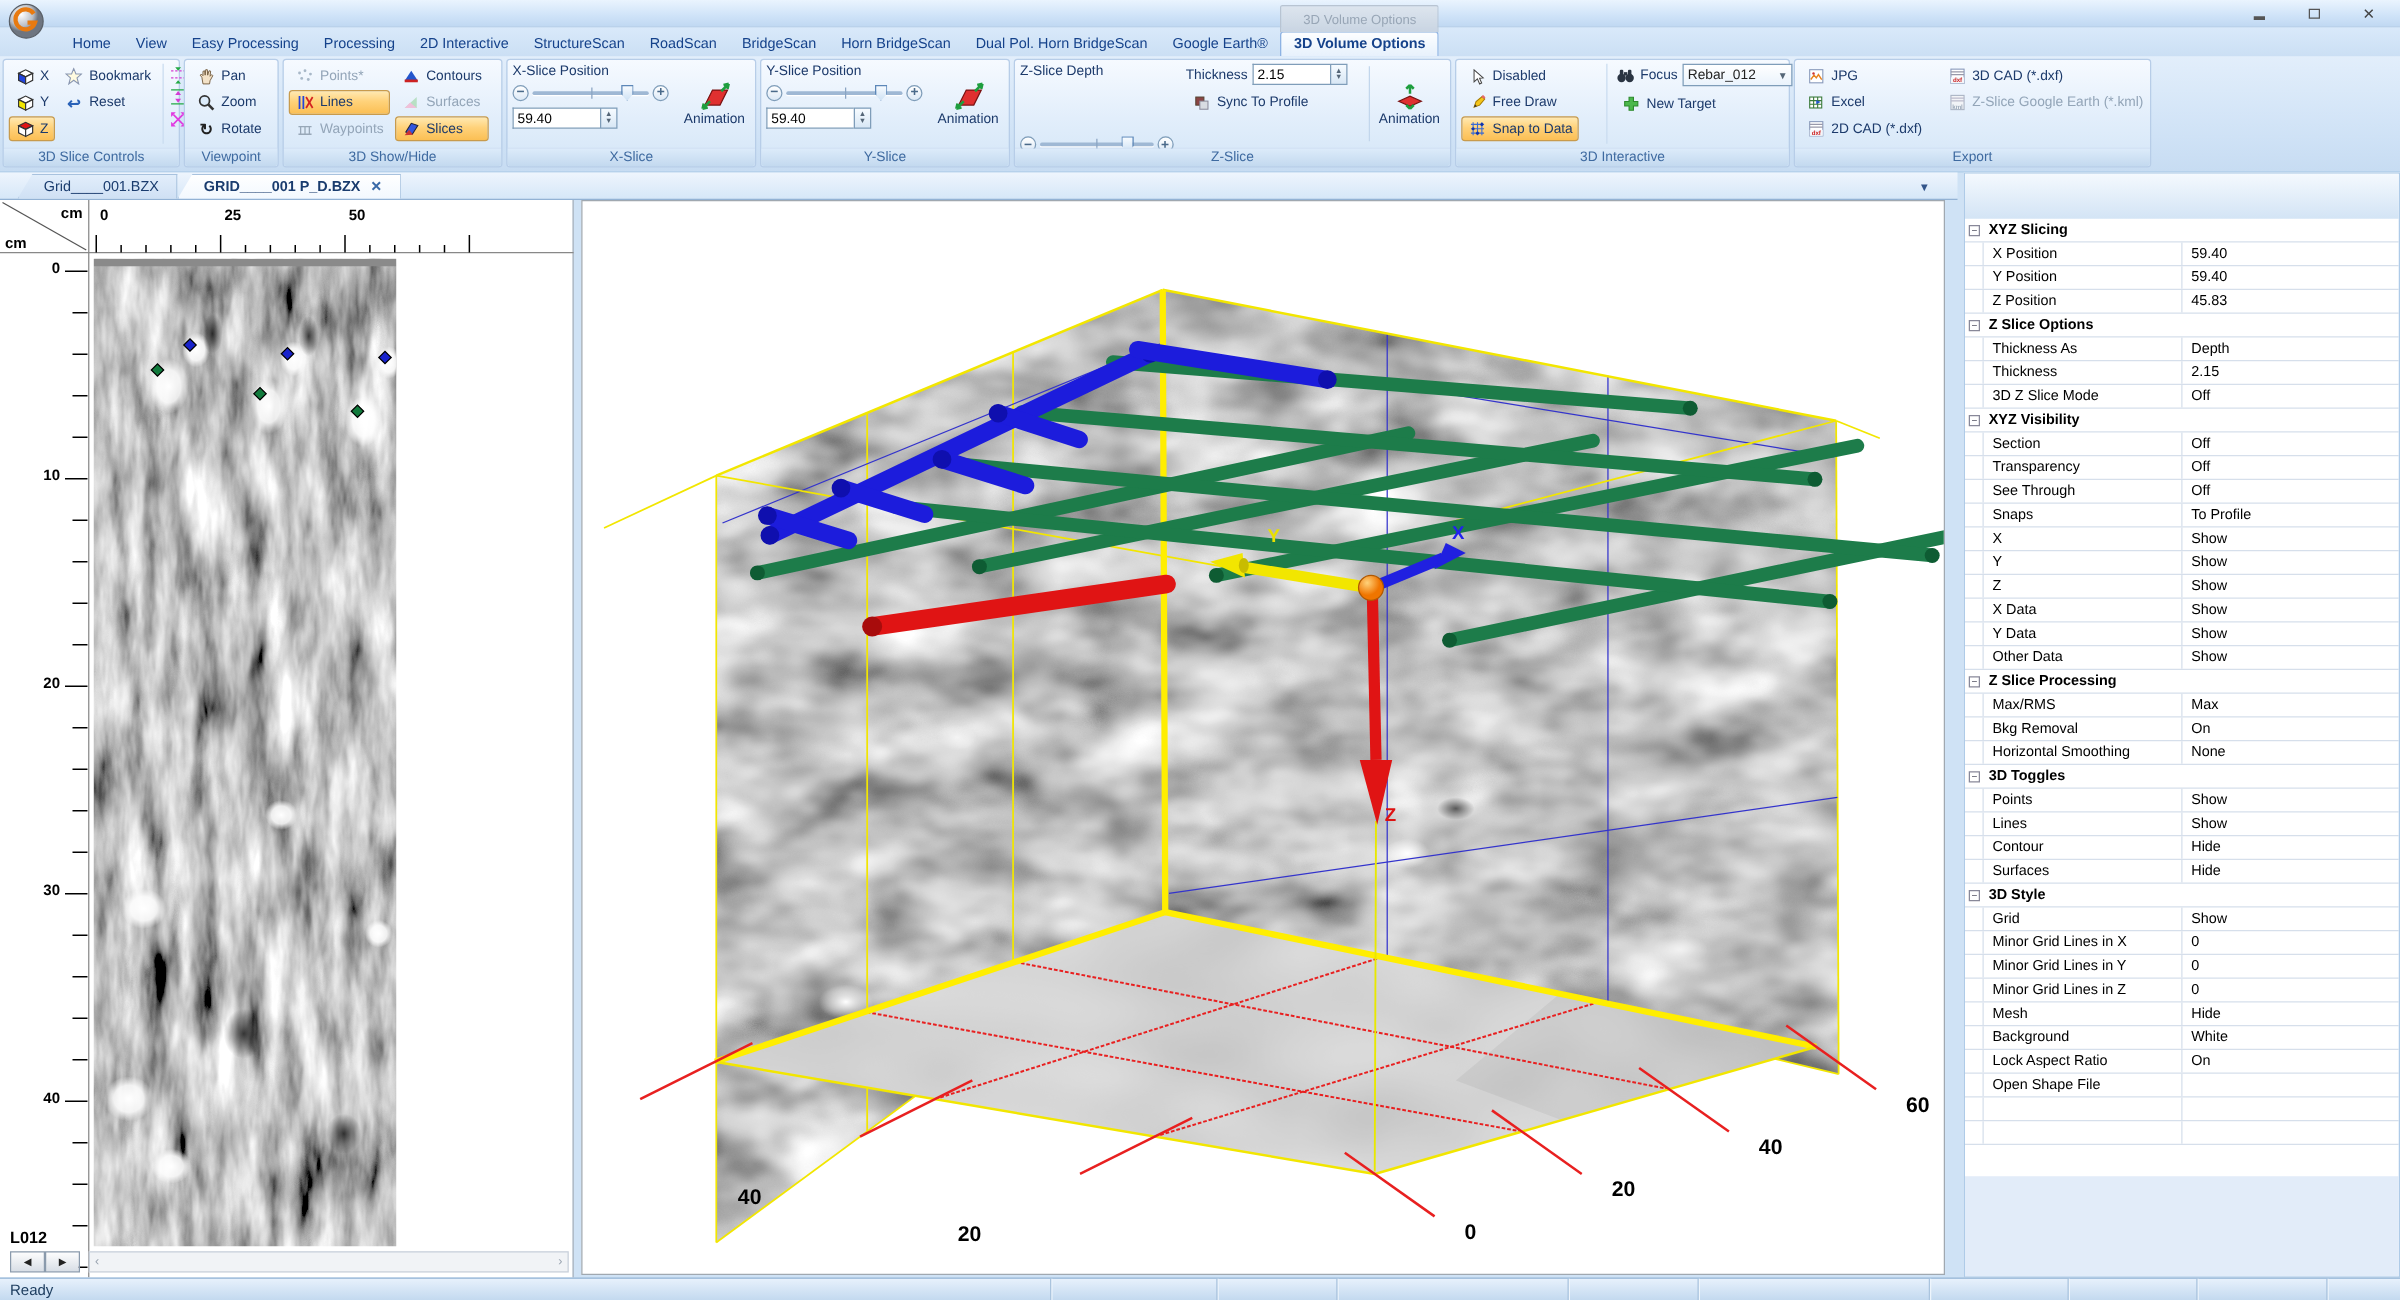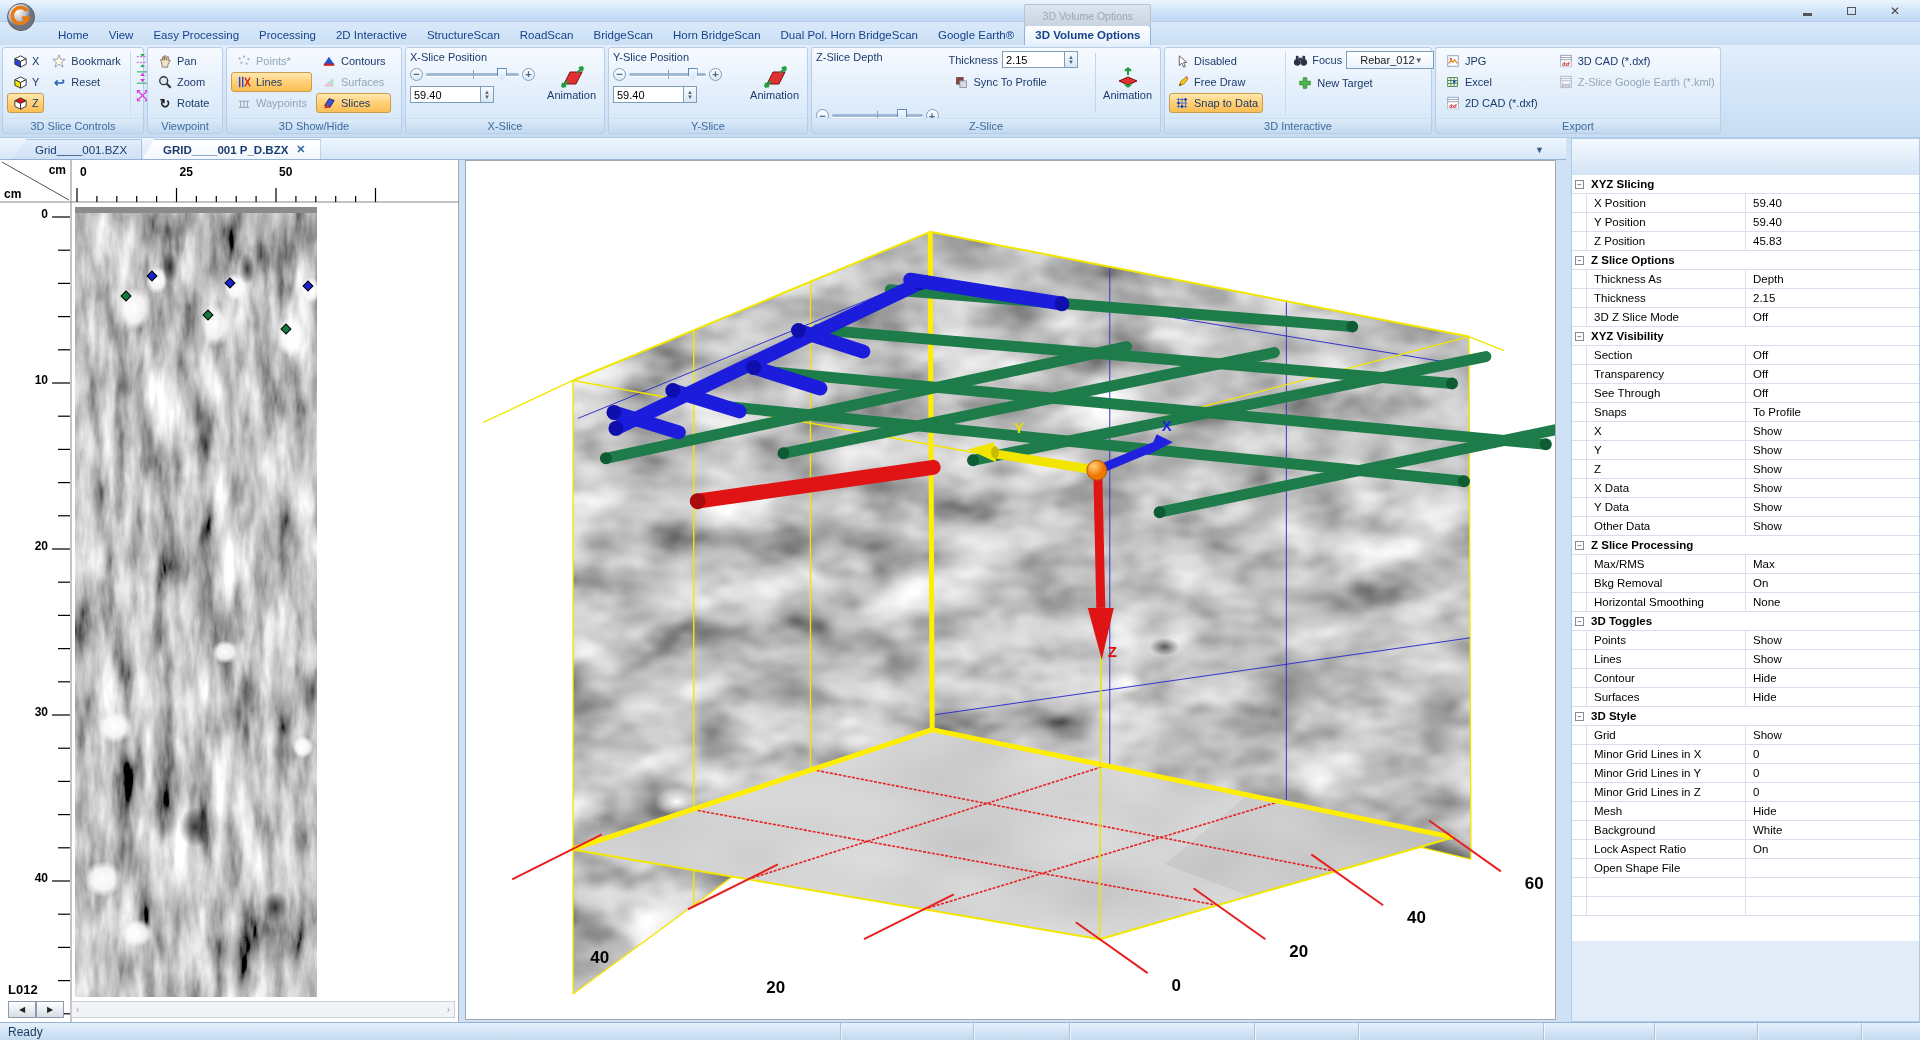--- a/index.html
+++ b/index.html
@@ -62,21 +62,21 @@
   .numbox { display:flex; height:17px; margin-top:3px; width:84px;}
   .numbox input { flex:1; border:1px solid #7f9db9; border-right:none; font-size:11px;
     padding:0 3px; font-family:"Liberation Sans",sans-serif; width:60px;}
   .spin { width:14px; border:1px solid #7f9db9; background:linear-gradient(#f6fbff,#d8e7f5);
     display:flex; flex-direction:column; align-items:center; justify-content:center;
     font-size:6px; color:#567; line-height:5px;}
   .grplabel-sm { font-size:11px; color:#1c3a6b; white-space:nowrap;}
   .animwrap { display:flex; flex-direction:column; align-items:center; justify-content:center;
     font-size:11px; color:#1c3a6b; padding:0 4px;}
   .combo { display:flex; align-items:center; height:18px; border:1px solid #7f9db9;
-    background:linear-gradient(#ffffff,#eaf3fc); font-size:11px; color:#222; padding:0 13px;
+    background:linear-gradient(#ffffff,#eaf3fc); font-size:11px; color:#222; padding:0 3px;
     width:88px; justify-content:space-between;}
   .combo .car { color:#567; font-size:8px;}
   
   #doctabs { left:0; top:138px; width:1566px; height:22px;
     background:linear-gradient(#eef5fd,#d6e7f8); border-bottom:1px solid #93b2d4;
     display:flex; align-items:flex-end; padding-left:14px;}
   .dtab { height:20px; display:flex; align-items:center; gap:8px; padding:0 14px 0 20px;
     font-size:11.5px; color:#1a3c6e; clip-path:polygon(12px 0,100% 0,100% 100%,0 100%);
     background:linear-gradient(#e2eefb,#cfe0f4); border:1px solid #a8c2de; border-bottom:none;}
   .dtab.active { background:linear-gradient(#ffffff,#f2f8fe); font-weight:bold;}
@@ -372,21 +372,21 @@
           <path d="M18,8 L24,2 M24,2 l-4.2,1 M24,2 l-1,4.2" stroke="#1e9e3e" stroke-width="2" fill="none"></path>
           <path d="M9,16 L3,22 M3,22 l4.2,-1 M3,22 l1,-4.2" stroke="#1e9e3e" stroke-width="2" fill="none"></path>
           </svg>
         <span>Animation</span>
       </div>
     </div>
     <div class="rgroup-label">X-Slice</div>
   </div>
 
   <div class="rgroup" style="width:200px">
-    <div class="rgc" style="display:flex;gap:16px;">
+    <div class="rgc" style="display:flex;">
       <div class="col" style="width:128px;">
         <span class="grplabel-sm">Y-Slice Position</span>
         <div class="slrow">
           <div class="pmbtn">−</div>
           <div class="track">
               <div class="mid"></div>
               <div class="thumb" style="left:76%"></div>
             </div>
           <div class="pmbtn">+</div>
         </div>

